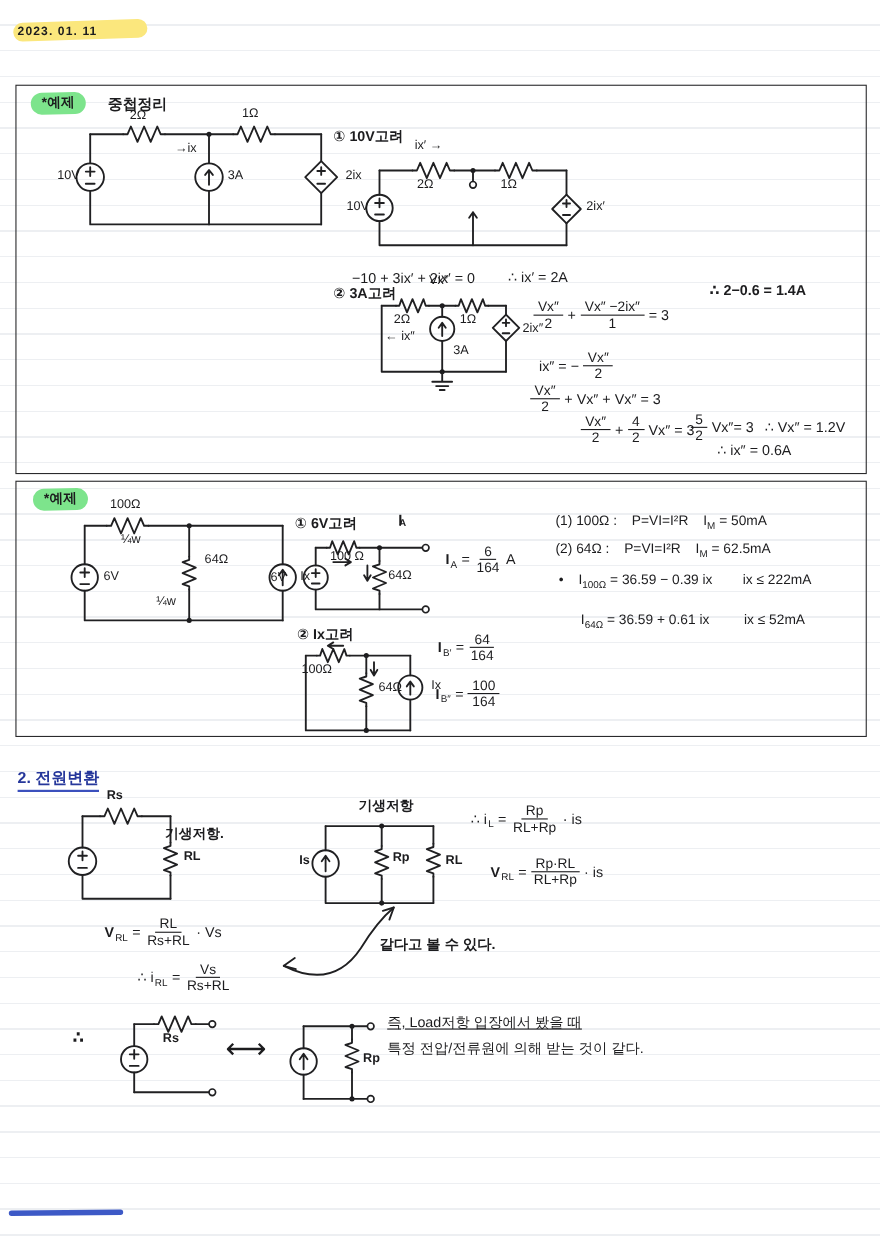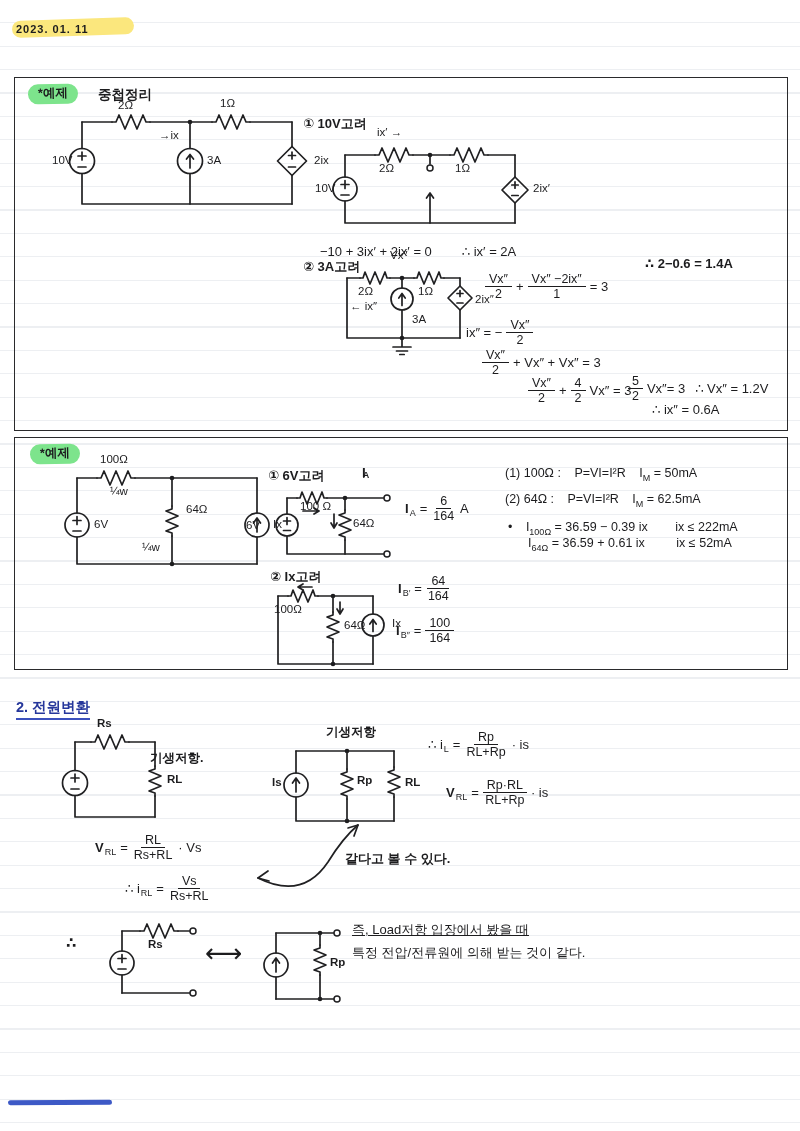--- a/index.html
+++ b/index.html
@@ -164,21 +164,21 @@
         <span class="fn">Vx″</span>
         <span class="fd">2</span>
       </span>
     <span>+</span>
     <span class="frac">
         <span class="fn">Vx″ −2ix″</span>
         <span class="fd">1</span>
       </span>
     <span>= 3</span>
   </div>
-  <div class="eq" style="left:466px;top:318px;">
+  <div class="eq" style="left:490px;top:318px;">
     <span>ix″ = −</span>
     <span class="frac">
         <span class="fn">Vx″</span>
         <span class="fd">2</span>
       </span>
   </div>
   <div class="eq" style="left:482px;top:348px;">
     <span class="frac">
         <span class="fn">Vx″</span>
         <span class="fd">2</span>
@@ -336,21 +336,21 @@
     <span class="seg">P=VI=I²R</span>
     <span>I</span><sub>M</sub>
     <span>= 62.5mA</span>
   </div>
   <div class="note" style="left:508px;top:520px;">
     <span class="seg">•</span>
     <span>I</span><sub>100Ω</sub>
     <span>= 36.59 − 0.39 ix</span>
     <span style="margin-left:24px;">ix ≤ 222mA</span>
   </div>
-  <div class="note" style="left:528px;top:536px;text-align:center;">
+  <div class="note" style="left:528px;top:556px;text-align:center;">
     <span>I</span><sub>64Ω</sub>
     <span>= 36.59 + 0.61 ix</span>
     <span style="margin-left:28px;">ix ≤ 52mA</span>
   </div>
 
   <div class="sec-head" style="left:16px;top:698px;">2. 전원변환</div>
 
   <div class="circuit" style="left:55px;top:712px;width:160px;height:118px;">
     <svg width="160" height="115" viewBox="0 0 160 115">
       <path class="stroke" d="M20 30 H36"></path>

